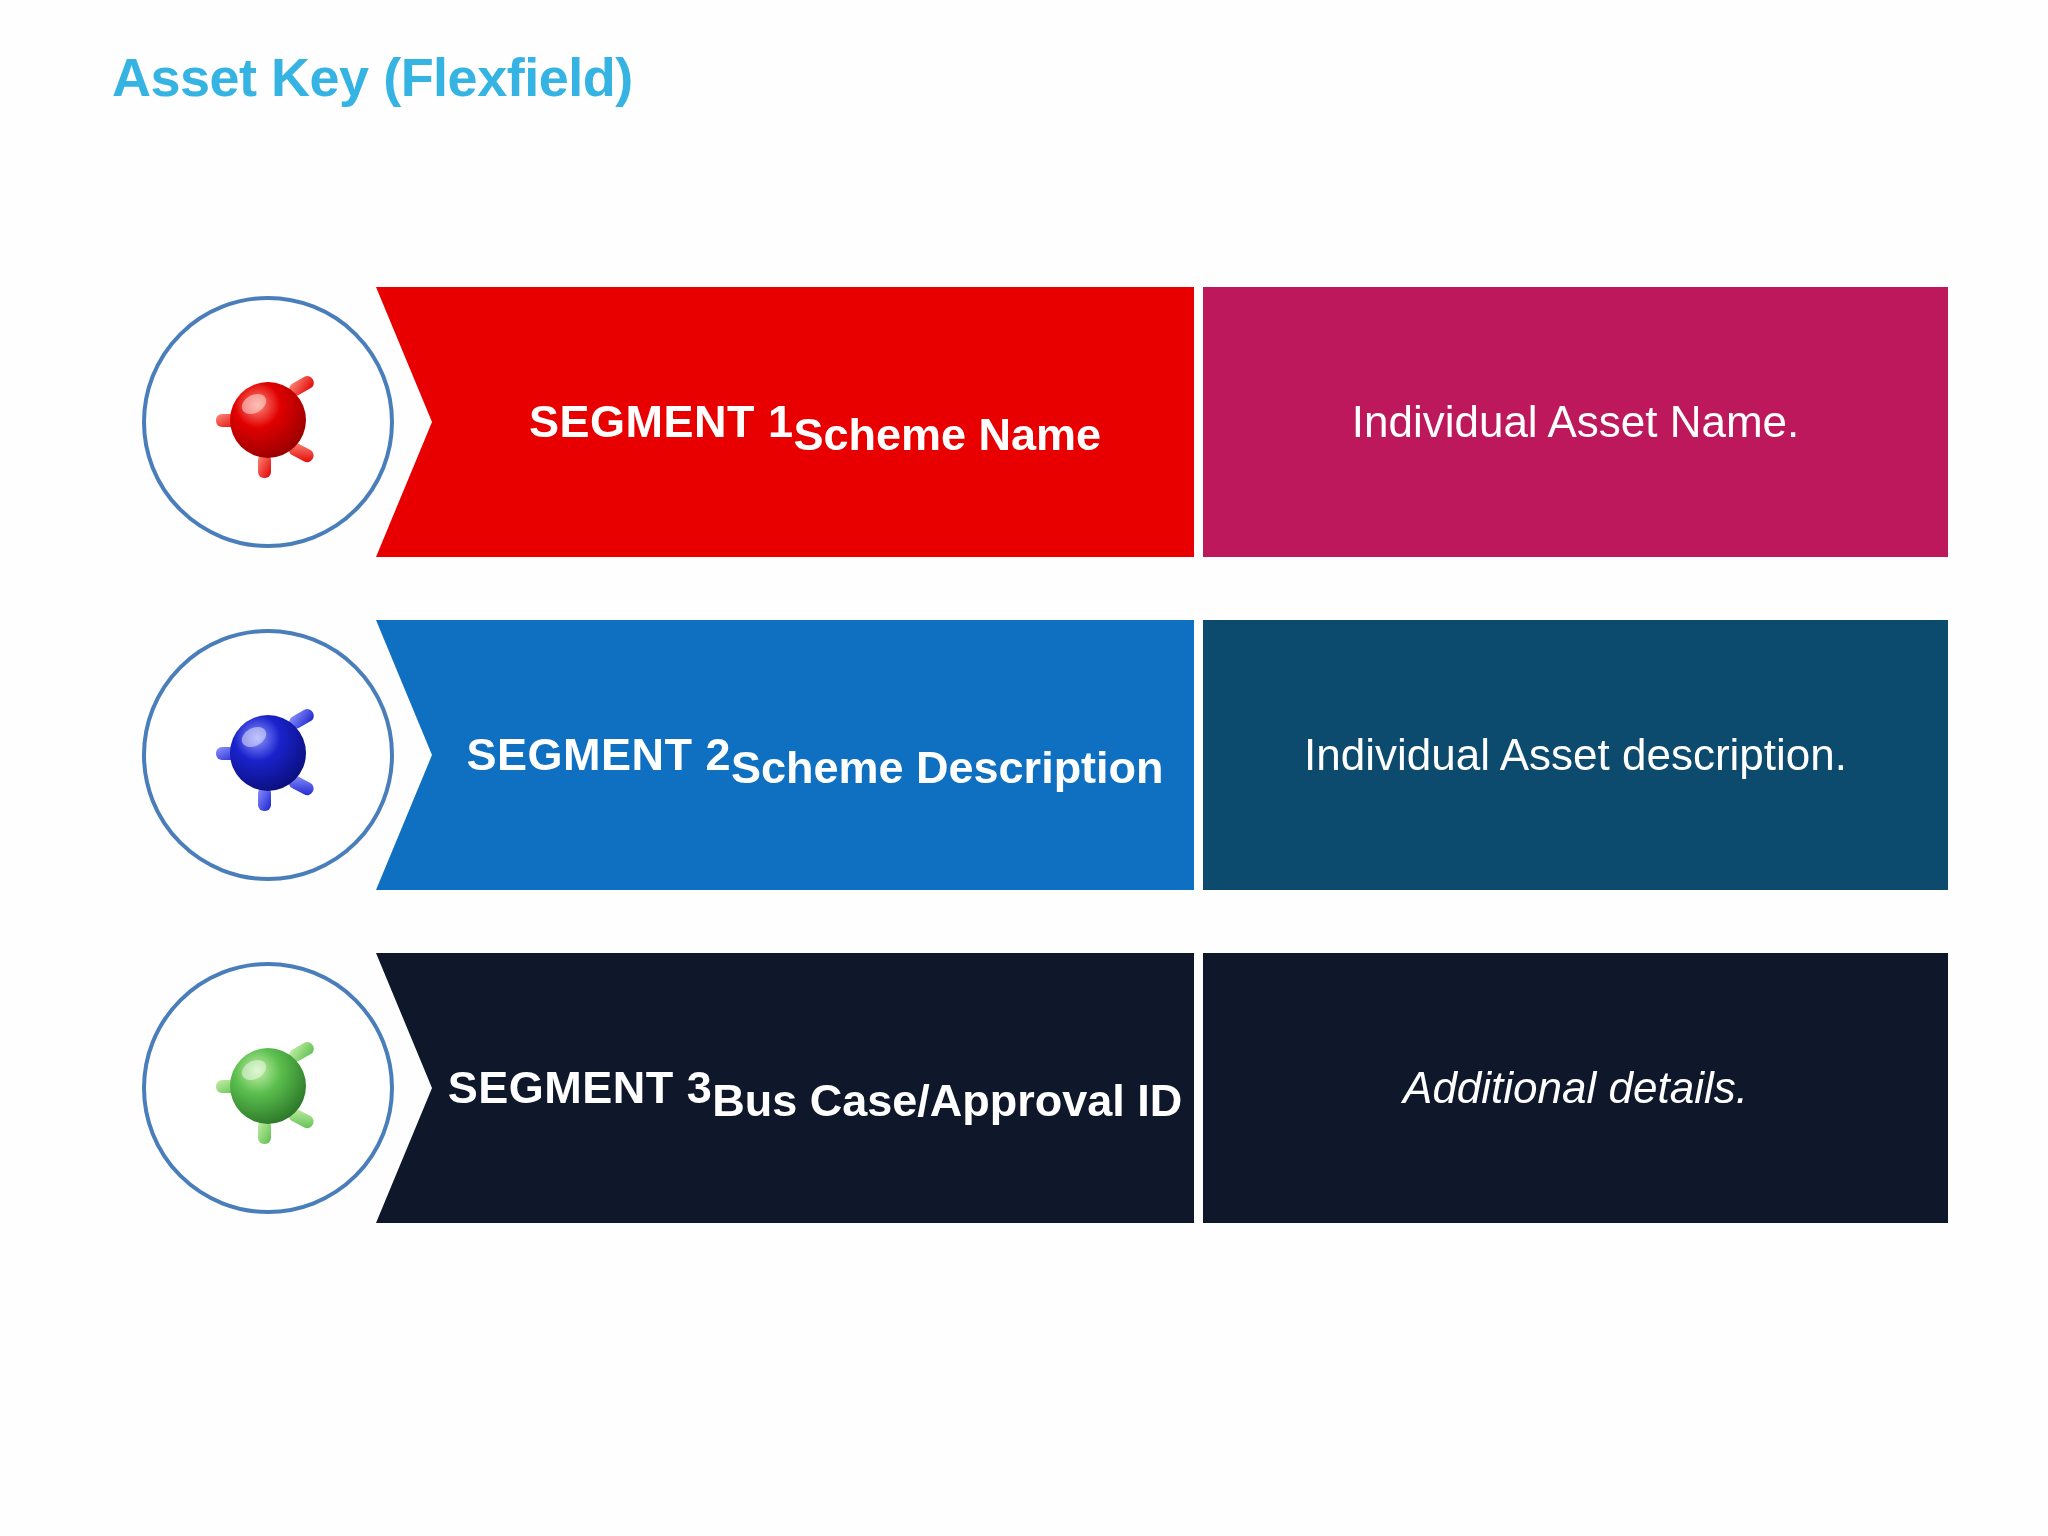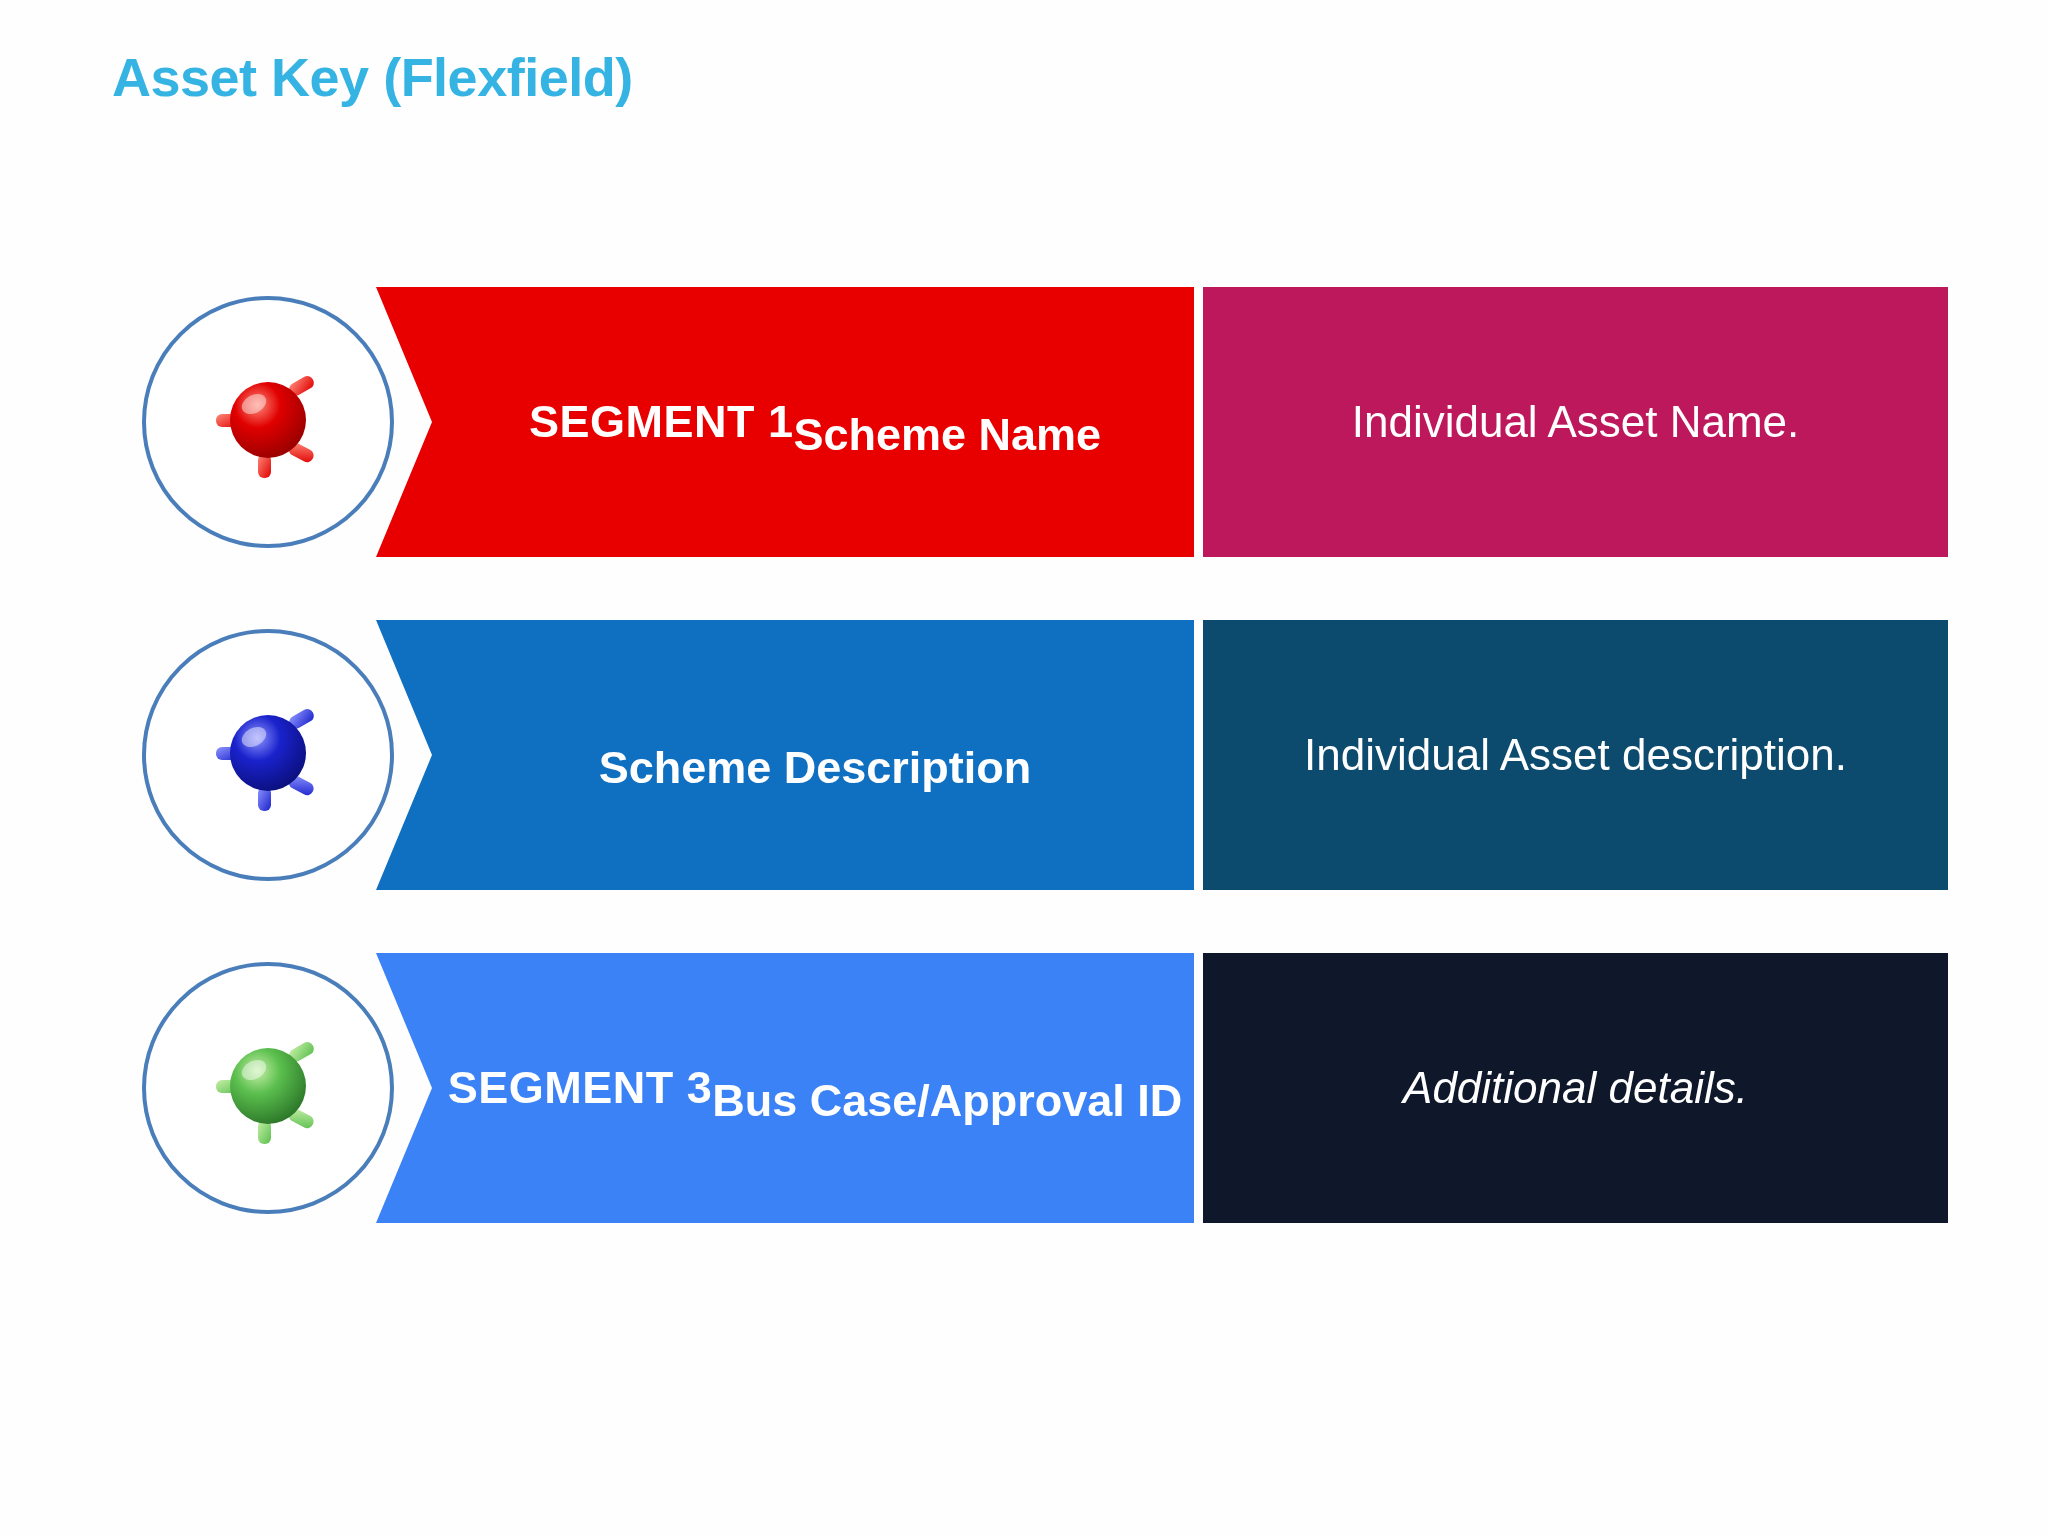--- a/index.html
+++ b/index.html
@@ -193,20 +193,21 @@
     <rect x="82" y="78" width="26" height="13" rx="6" fill="url(#s1)" transform="rotate(28 82 84)"></rect>
     <rect x="8" y="52" width="26" height="13" rx="6" fill="url(#s1)"></rect>
     <rect x="50" y="92" width="13" height="24" rx="6" fill="url(#s1)"></rect>
 
     <circle cx="60" cy="58" r="38" fill="url(#g1)"></circle>
     <ellipse cx="46" cy="42" rx="13" ry="9" fill="#ffffff" opacity="0.45" transform="rotate(-28 46 42)"></ellipse>
   </svg>
         </span>
     </div>
     <div class="banner" style="background: rgb(15, 111, 192);">
+      <div class="banner-line1">SEGMENT 2</div>
       <div class="banner-line2">Scheme Description</div>
     </div>
     <div class="desc-panel" style="background: #0c4a6e;">
       <div class="desc-text">Individual Asset description.</div>
     </div>
   </div>
 
   <div class="seg-row" id="row-2">
     <div class="circle-badge" style="background: rgb(255, 255, 255); border-color: rgb(74, 126, 187);">
       <span class="sphere-wrap">
@@ -226,21 +227,21 @@
     <rect x="82" y="24" width="26" height="13" rx="6" fill="url(#s2)" transform="rotate(-30 82 30)"></rect>
     <rect x="82" y="78" width="26" height="13" rx="6" fill="url(#s2)" transform="rotate(28 82 84)"></rect>
     <rect x="8" y="52" width="26" height="13" rx="6" fill="url(#s2)"></rect>
     <rect x="50" y="92" width="13" height="24" rx="6" fill="url(#s2)"></rect>
 
     <circle cx="60" cy="58" r="38" fill="url(#g2)"></circle>
     <ellipse cx="46" cy="42" rx="13" ry="9" fill="#ffffff" opacity="0.45" transform="rotate(-28 46 42)"></ellipse>
   </svg>
         </span>
     </div>
-    <div class="banner" style="background: #3b82f6;">
+    <div class="banner" style="background: #0f172a;">
       <div class="banner-line1">SEGMENT 3</div>
       <div class="banner-line2">Bus Case/Approval ID</div>
     </div>
     <div class="desc-panel" style="background: #0f172a; font-style: italic;">
       <div class="desc-text">Additional details.</div>
     </div>
   </div>
 
 </div>
 

